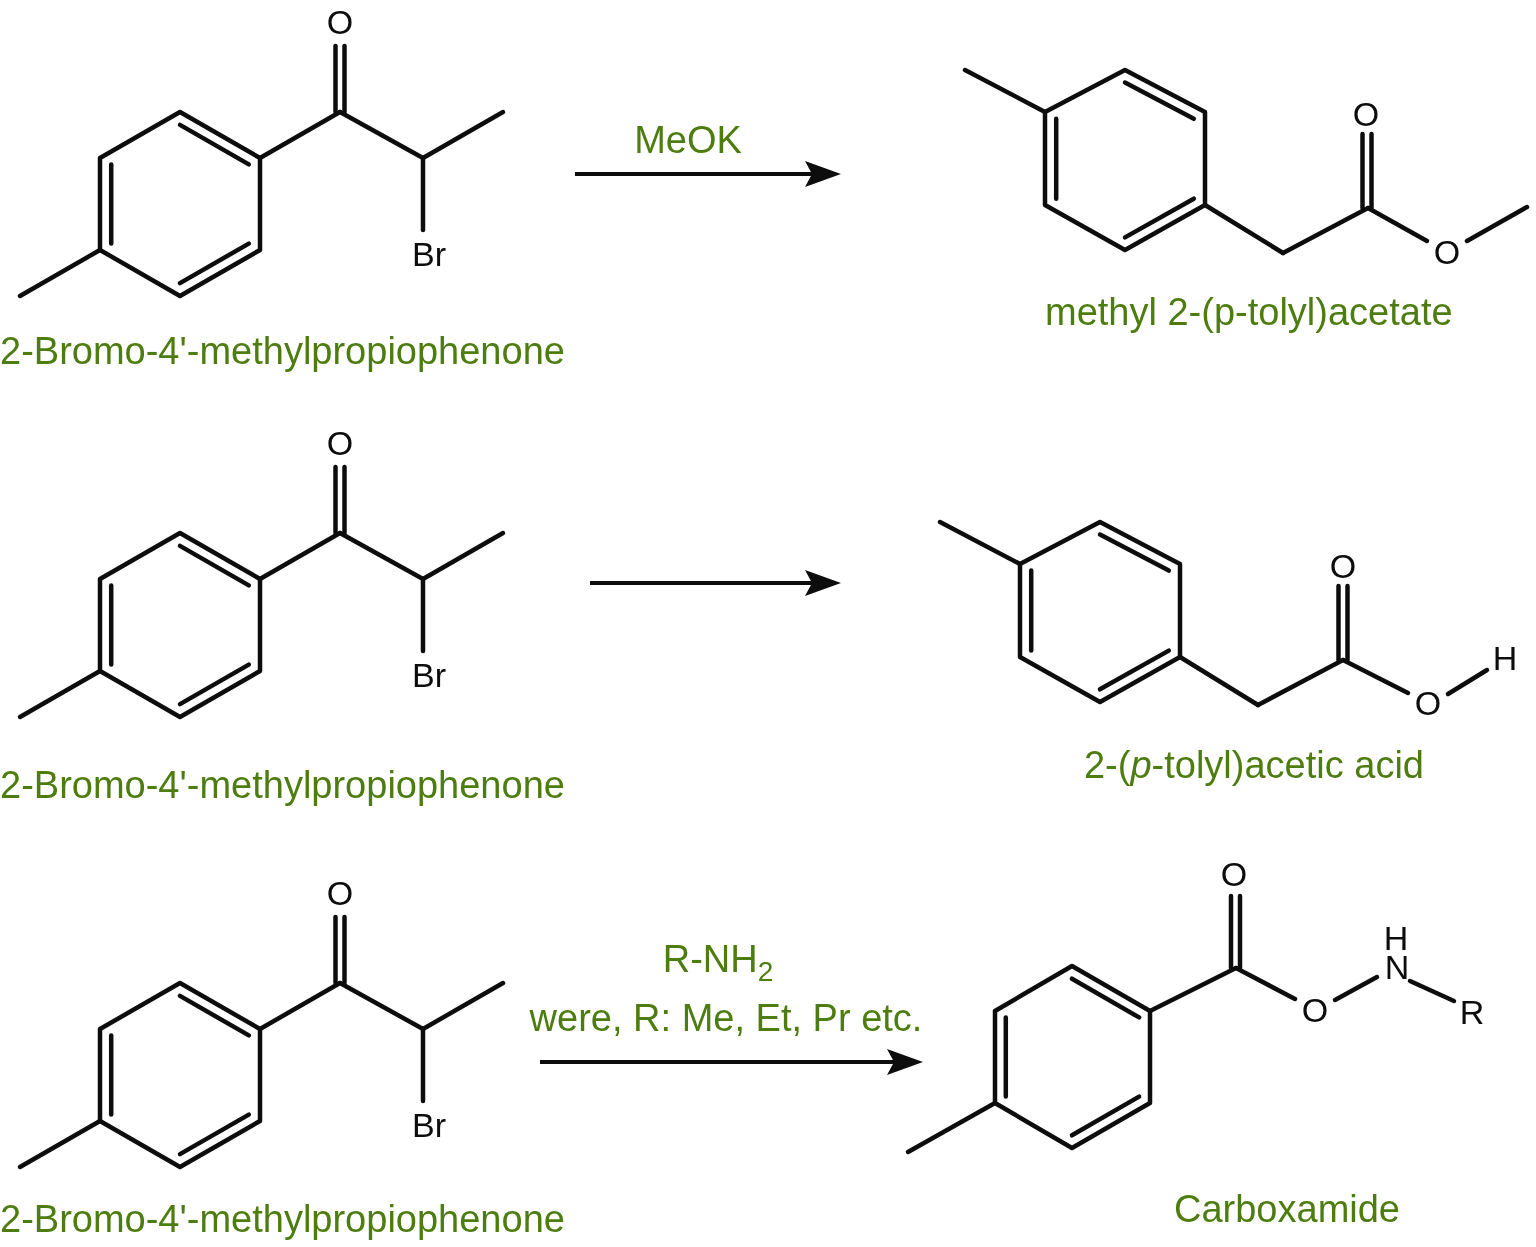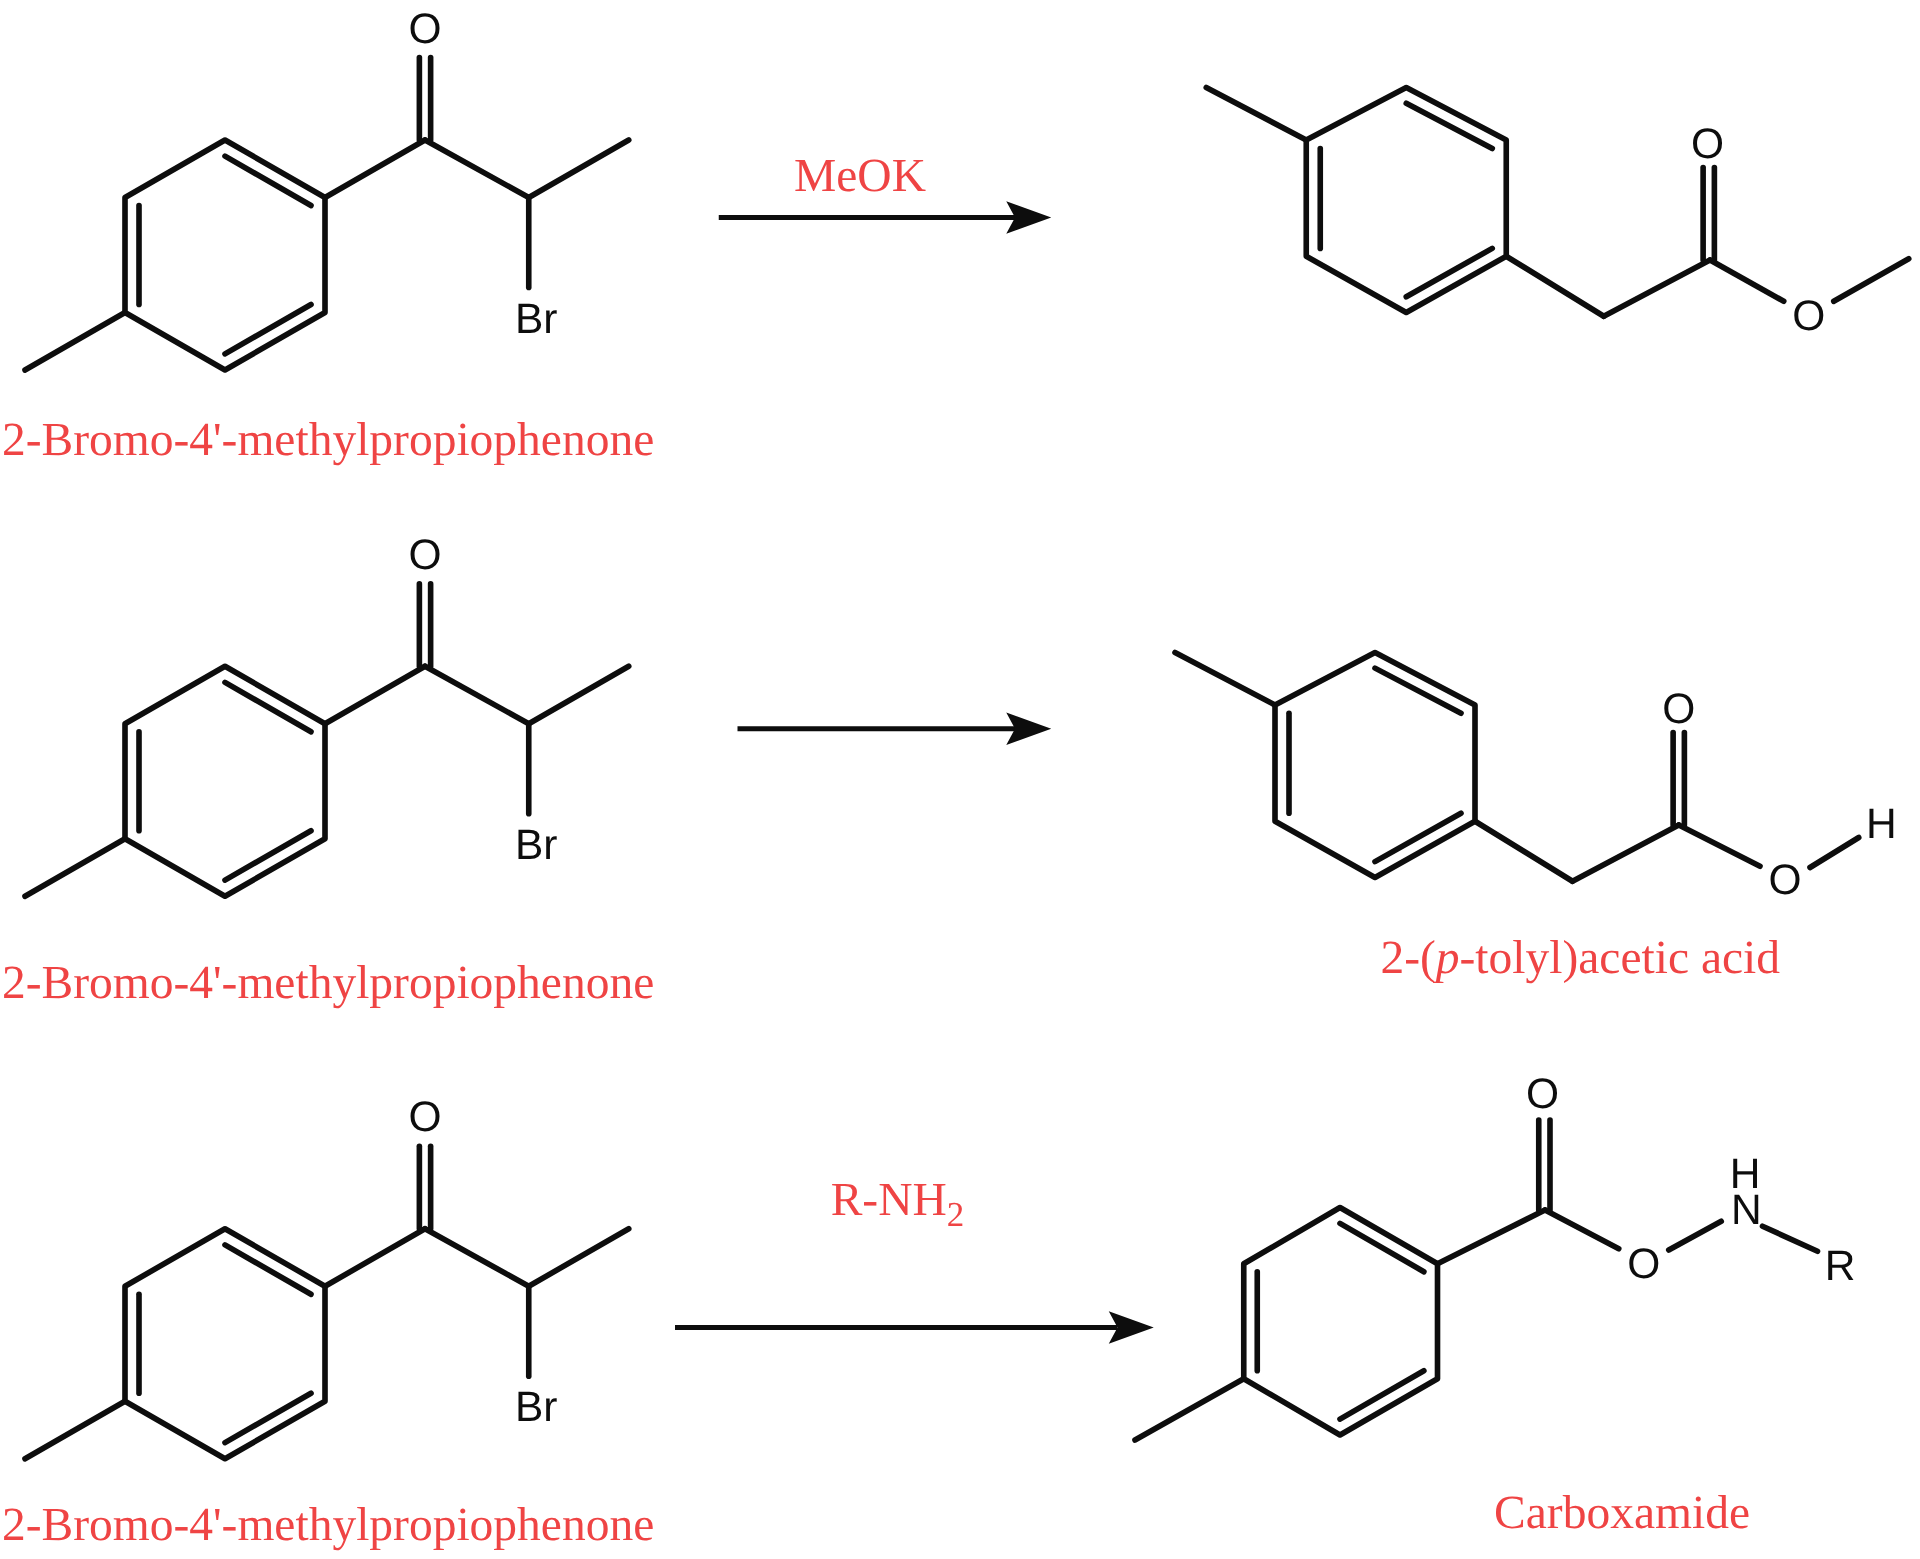--- a/index.html
+++ b/index.html
@@ -15,23 +15,23 @@
   .arrowline { stroke: #0d0d0d; stroke-width: 4; fill: none; }
   .arrowhead { fill: #0d0d0d; stroke: none; }
   .atom {
     font-family: "Liberation Sans", "DejaVu Sans", sans-serif;
     font-size: 34px;
     fill: #0d0d0d;
     text-anchor: middle;
   }
   .cap {
     position: absolute;
-    font-family: Liberation Serif, serif;
+    font-family: Liberation Sans, sans-serif;
     font-size: 38px;
-    color: #ef4444;
+    color: #4d7c0f;
     text-align: center;
     white-space: nowrap;
   }
   .cap i { font-style: italic; }
   .cap sub { font-size: 28px; }
 </style>
 </head>
 <body>
 
 <div class="stage">
@@ -165,23 +165,25 @@
       <text class="atom" x="1472" y="1024">R</text>
     </g>
   </svg>
 
   <div class="cap" style="left:538px; top:119px; width:300px;">MeOK</div>
 
 
   <div class="cap" style="left:568px; top:938px; width:300px;">
     <span>R-NH</span><sub>2</sub>
   </div>
+  <div class="cap" style="left:526px; top:997px; width:400px;">were, R: Me, Et, Pr etc.</div>
 
   <div class="cap" style="left:0px; top:330px; width:525px;">2-Bromo-4'-methylpropiophenone</div>
 
+  <div class="cap" style="left:1045px; top:291px; width:400px;">methyl 2-(p-tolyl)acetate</div>
 
   <div class="cap" style="left:0px; top:764px; width:525px;">2-Bromo-4'-methylpropiophenone</div>
 
   <div class="cap" style="left:1024px; top:744px; width:400px;text-align:right;">
     <span>2-(</span><i>p</i><span>-tolyl)acetic acid</span>
   </div>
 
   <div class="cap" style="left:0px; top:1198px; width:525px;">2-Bromo-4'-methylpropiophenone</div>
 
   <div class="cap" style="left:1000px; top:1188px; width:400px;text-align:right;">Carboxamide</div>

